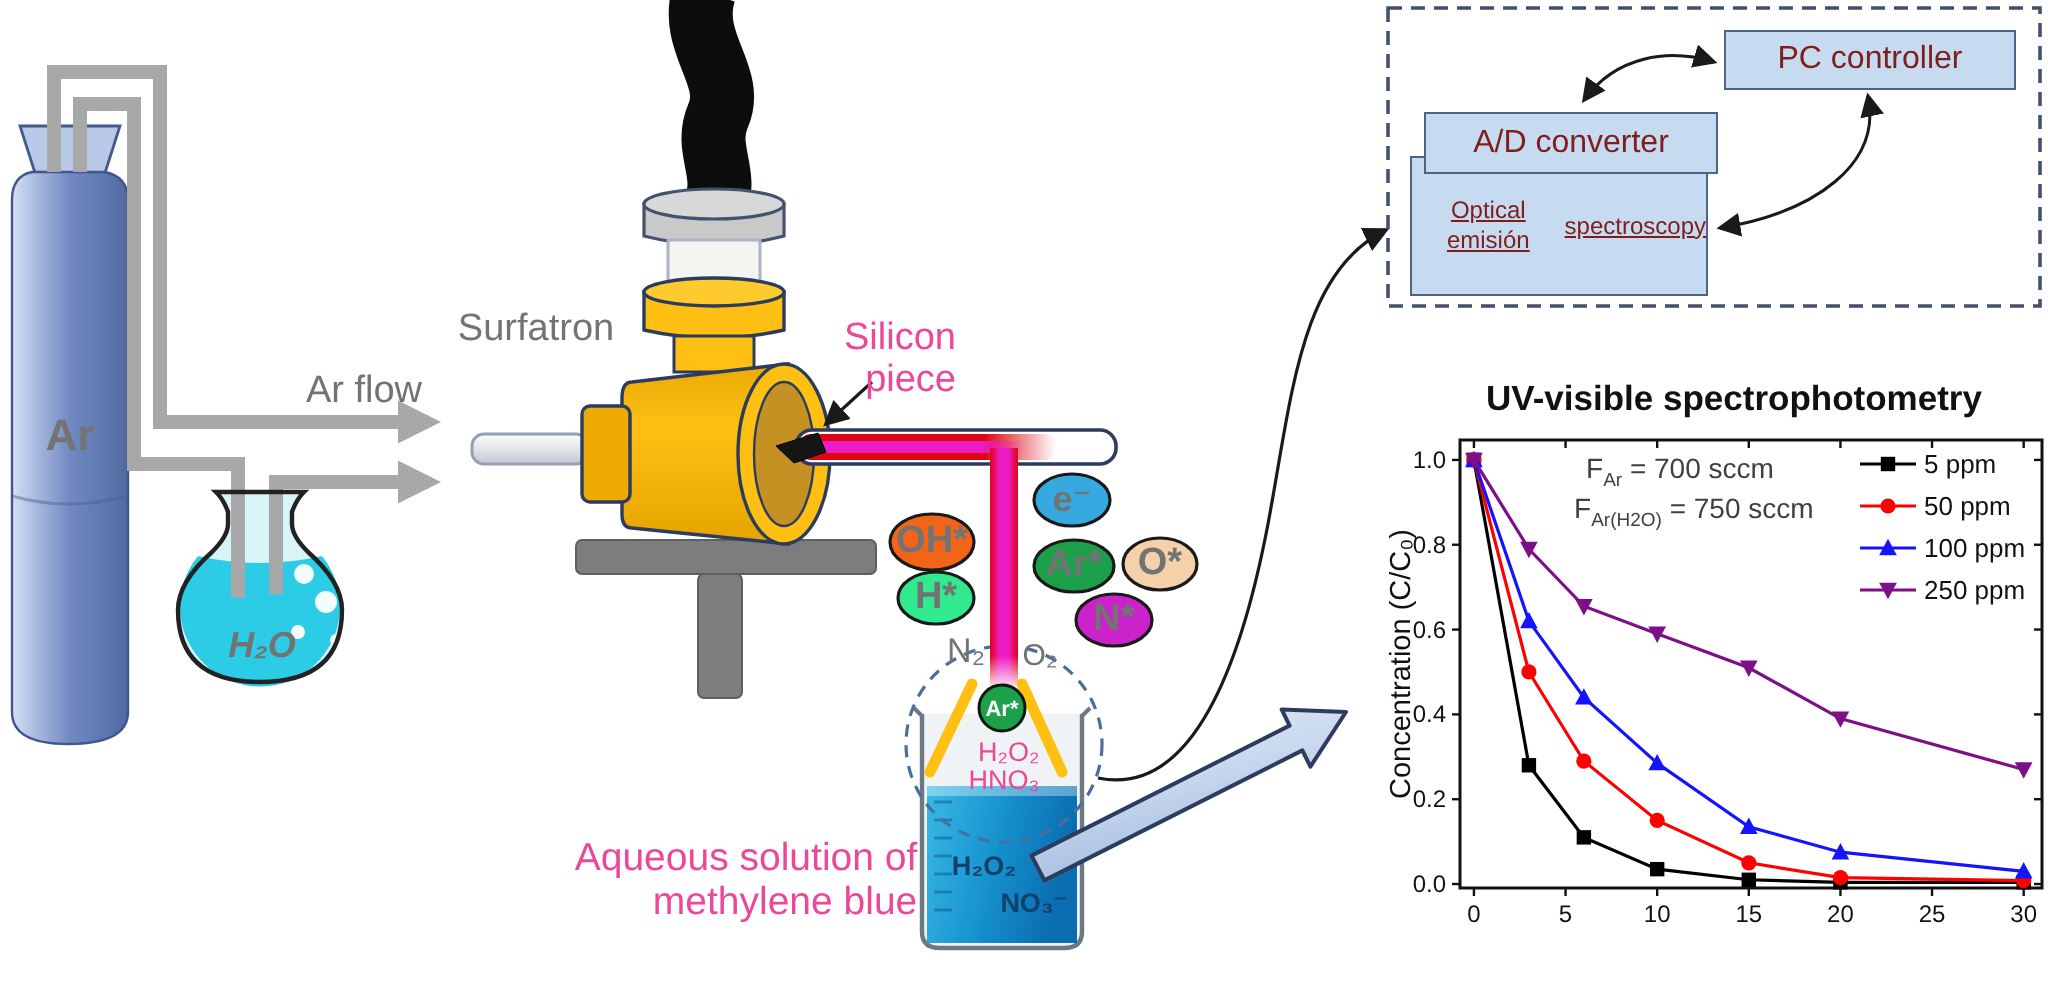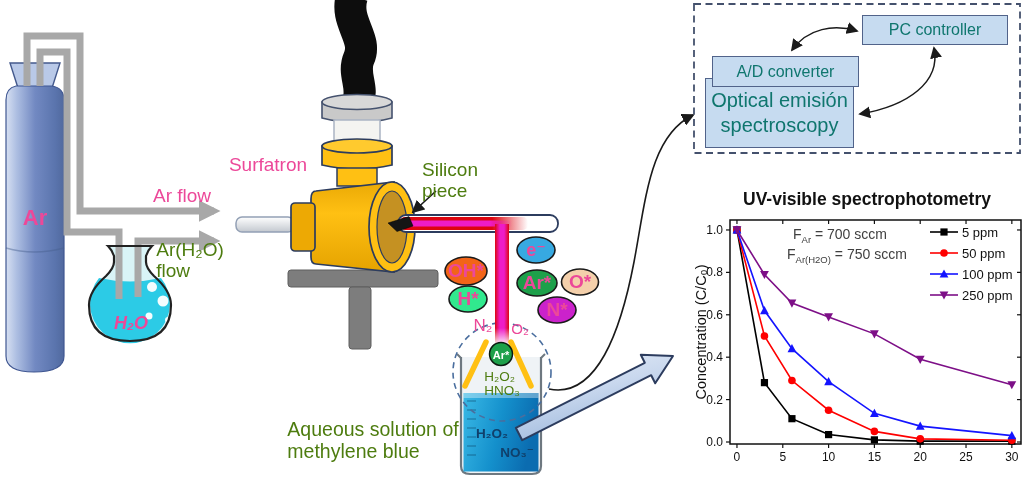--- a/index.html
+++ b/index.html
@@ -1,25 +1,25 @@
 <!DOCTYPE html>
 <html><head>
 <meta charset="utf-8">
 <style>
   html,body{margin:0;padding:0;background:#fff;width:1024px;height:494px;overflow:hidden;
     font-family:"Liberation Sans","DejaVu Sans",sans-serif;}
   #stage{position:relative;width:1024px;height:494px;background:#fff;}
   #diagram-svg{position:absolute;left:0;top:0;z-index:1;}
-  .lbl{position:absolute;transform:translate(-50%,-50%);white-space:nowrap;color:#ec4899;z-index:4;text-align:center;}
-  .lbl2{position:absolute;transform:translate(-50%,-50%);color:#4d7c0f;z-index:4;text-align:left;line-height:1.12;white-space:nowrap;}
-  .bd-box{position:absolute;background:#c6dbf0;border:1.6px solid #51638a;color:#0f766e;
+  .lbl{position:absolute;transform:translate(-50%,-50%);white-space:nowrap;color:#737373;z-index:4;text-align:center;}
+  .lbl2{position:absolute;transform:translate(-50%,-50%);color:#ec4899;z-index:4;text-align:right;line-height:1.12;white-space:nowrap;}
+  .bd-box{position:absolute;background:#c6dbf0;border:1.6px solid #51638a;color:#7f1d1d;
     display:flex;align-items:center;justify-content:center;text-align:center;font-size:16px;box-sizing:border-box;}
   #bd-pc{left:862px;top:15px;width:146px;height:30px;z-index:3;}
   #bd-adc{left:712px;top:56px;width:147px;height:31px;z-index:3;}
-  #bd-oes{left:705px;top:78px;width:149px;height:70px;z-index:2;flex-direction:column;line-height:1.25;font-size:20px;}
+  #bd-oes{left:705px;top:78px;width:149px;height:70px;z-index:2;line-height:1.25;font-size:12px;text-decoration:underline;}
   #chart{position:absolute;left:690px;top:170px;width:334px;height:324px;z-index:2;}
   #chart-title{position:absolute;left:20px;top:19px;width:314px;text-align:center;font-weight:bold;font-size:17.5px;color:#111;}
   #chart-svg{position:absolute;left:0;top:0;overflow:visible;}
   .ann{position:absolute;color:#404040;font-size:14px;white-space:nowrap;}
   .ann sub{font-size:9.5px;}
   #chart-xlab{position:absolute;left:40px;top:306px;width:291px;text-align:center;font-size:14.5px;color:#111;}
   #chart-ylab{position:absolute;left:11px;top:162px;transform:translate(-50%,-50%) rotate(-90deg);
     white-space:nowrap;font-size:14.5px;color:#111;}
 </style>
 </head>
@@ -186,24 +186,20 @@
   <span>A/D converter</span>
 </div>
 <div class="bd-box" id="bd-oes">
   <span>Optical emisión</span>
   <span>spectroscopy</span>
 </div>
 
 <div class="lbl" style="left:35px;top:218px;font-size:22px;font-weight:bold;">Ar</div>
 <div class="lbl" style="left:131px;top:323px;font-size:18px;font-weight:bold;font-style:italic;">H₂O</div>
 <div class="lbl" style="left:182px;top:196px;font-size:19px;">Ar flow</div>
-<div class="lbl2" style="left:190px;top:260px;font-size:19px;">
-  <div>Ar(H₂O)</div>
-  <div>flow</div>
-</div>
 <div class="lbl" style="left:268px;top:165px;font-size:19px;">Surfatron</div>
 <div class="lbl2" style="left:450px;top:180px;font-size:19px;">
   <div>Silicon</div>
   <div>piece</div>
 </div>
 <div class="lbl2" style="left:373px;top:441px;font-size:19.5px;">
   <div>Aqueous solution of</div>
   <div>methylene blue</div>
 </div>
 

